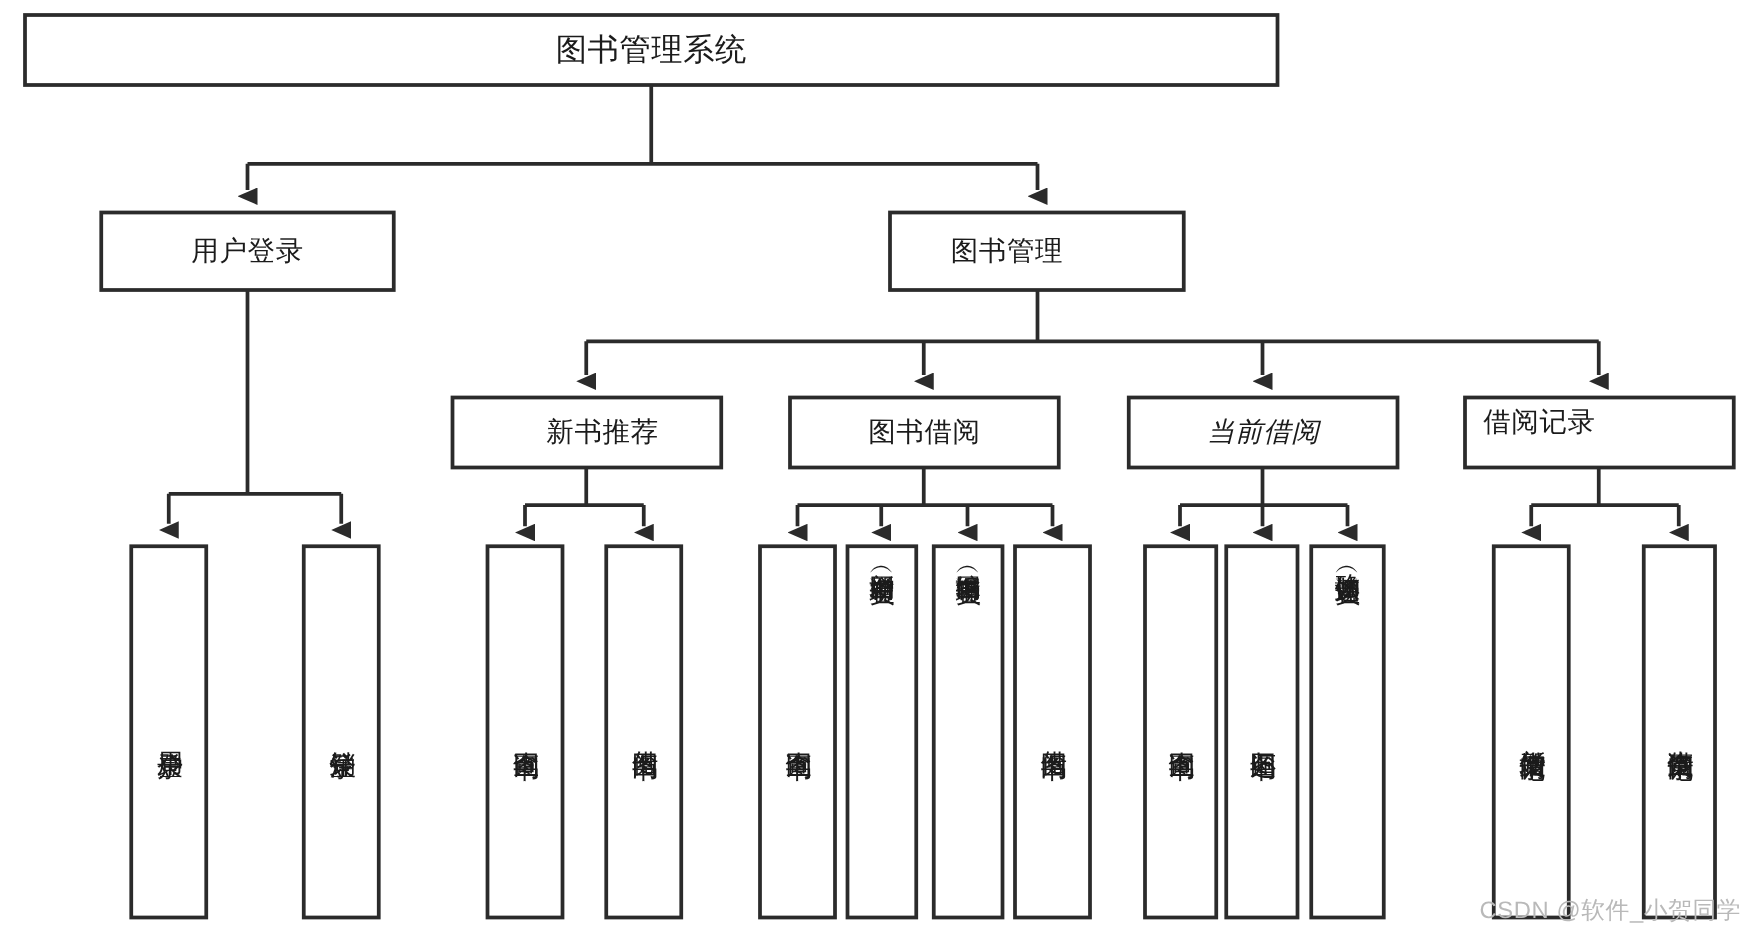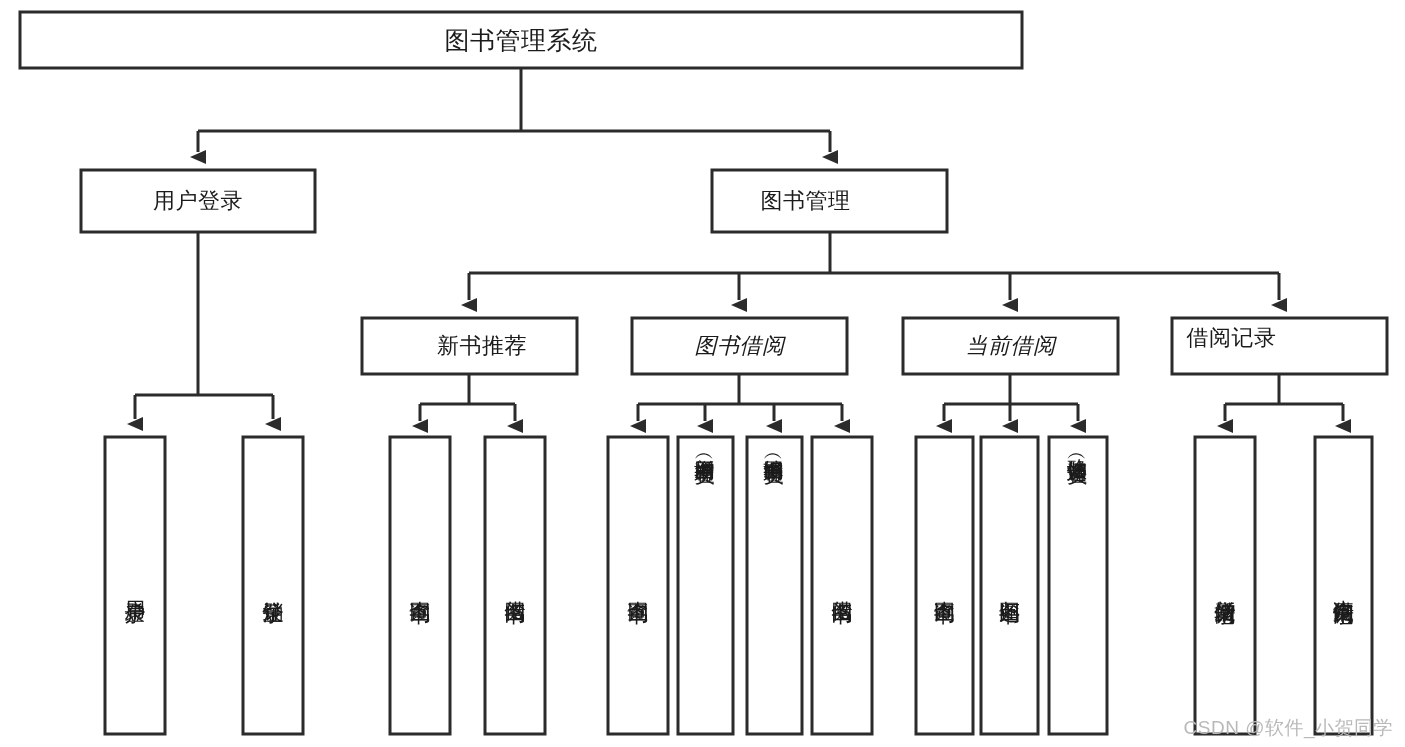--- a/index.html
+++ b/index.html
@@ -171,21 +171,21 @@
       <path class="conn" d="M1343,404 L1343,421" marker-end="url(#arrow)"></path>
     </g>
   </svg>
 
   <div class="label-h" style="left:20px; top:12px; width:1002px; height:56px; font-size:25px;border-radius:23px;">图书管理系统</div>
 
   <div class="label-h" style="left:81px; top:170px; width:234px; height:62px;">用户登录</div>
   <div class="label-h" style="left:712px; top:170px; width:187px; height:62px;">图书管理</div>
 
   <div class="label-h" style="left:362px; top:318px; width:240px; height:56px;">新书推荐</div>
-  <div class="label-h" style="left:632px; top:318px; width:215px; height:56px;font-style:italic;">图书借阅</div>
+  <div class="label-h" style="left:632px; top:318px; width:215px; height:56px;">图书借阅</div>
   <div class="label-h" style="left:903px; top:318px; width:215px; height:56px;font-style:italic;">当前借阅</div>
   <div class="label-h" style="left:1124px; top:318px; width:215px; height:40px;">借阅记录</div>
 
   <div class="label-v" style="left:105px; top:437px; width:60px; height:297px;">用户登录</div>
   <div class="label-v" style="left:243px; top:437px; width:60px; height:297px;">注销登录</div>
 
   <div class="label-v" style="left:390px; top:437px; width:60px; height:297px;">查询图书</div>
   <div class="label-v" style="left:485px; top:437px; width:60px; height:297px;">借阅图书</div>
 
   <div class="label-v" style="left:608px; top:437px; width:60px; height:297px;">查询图书</div>

